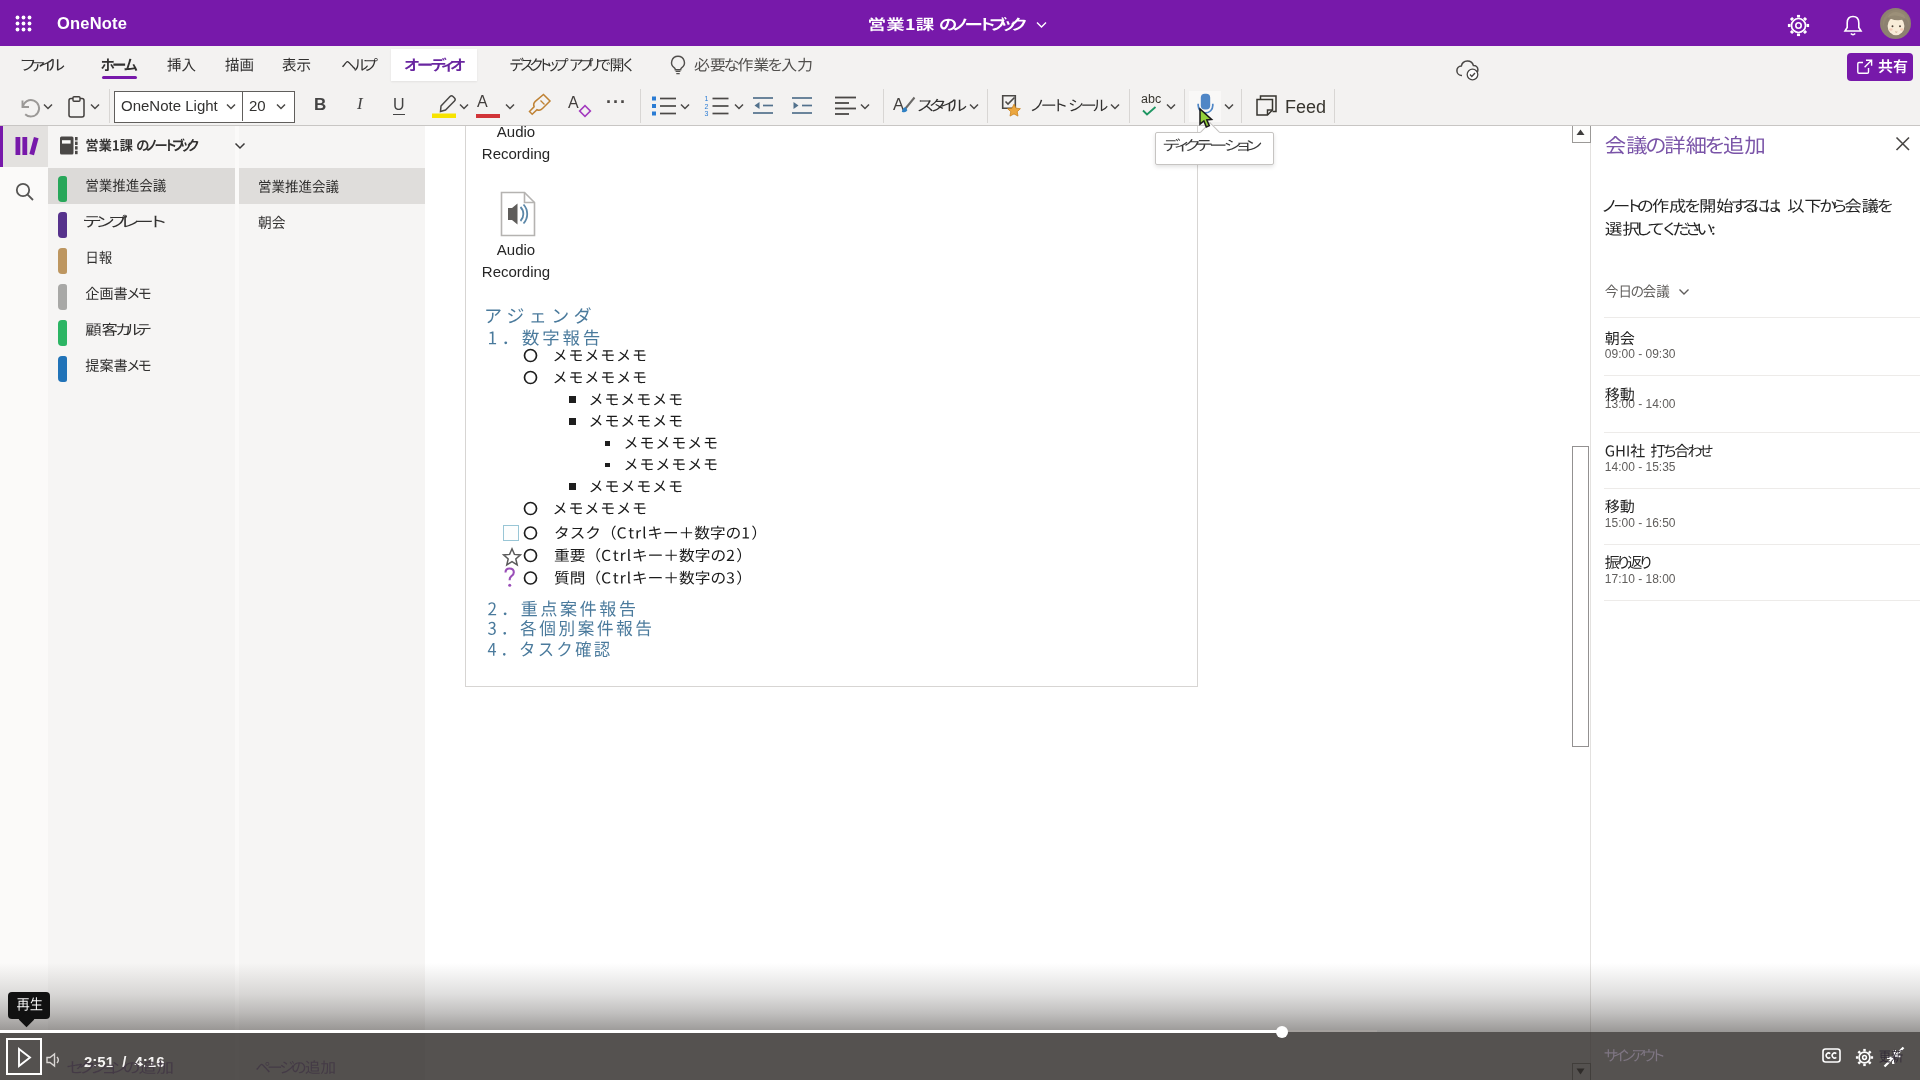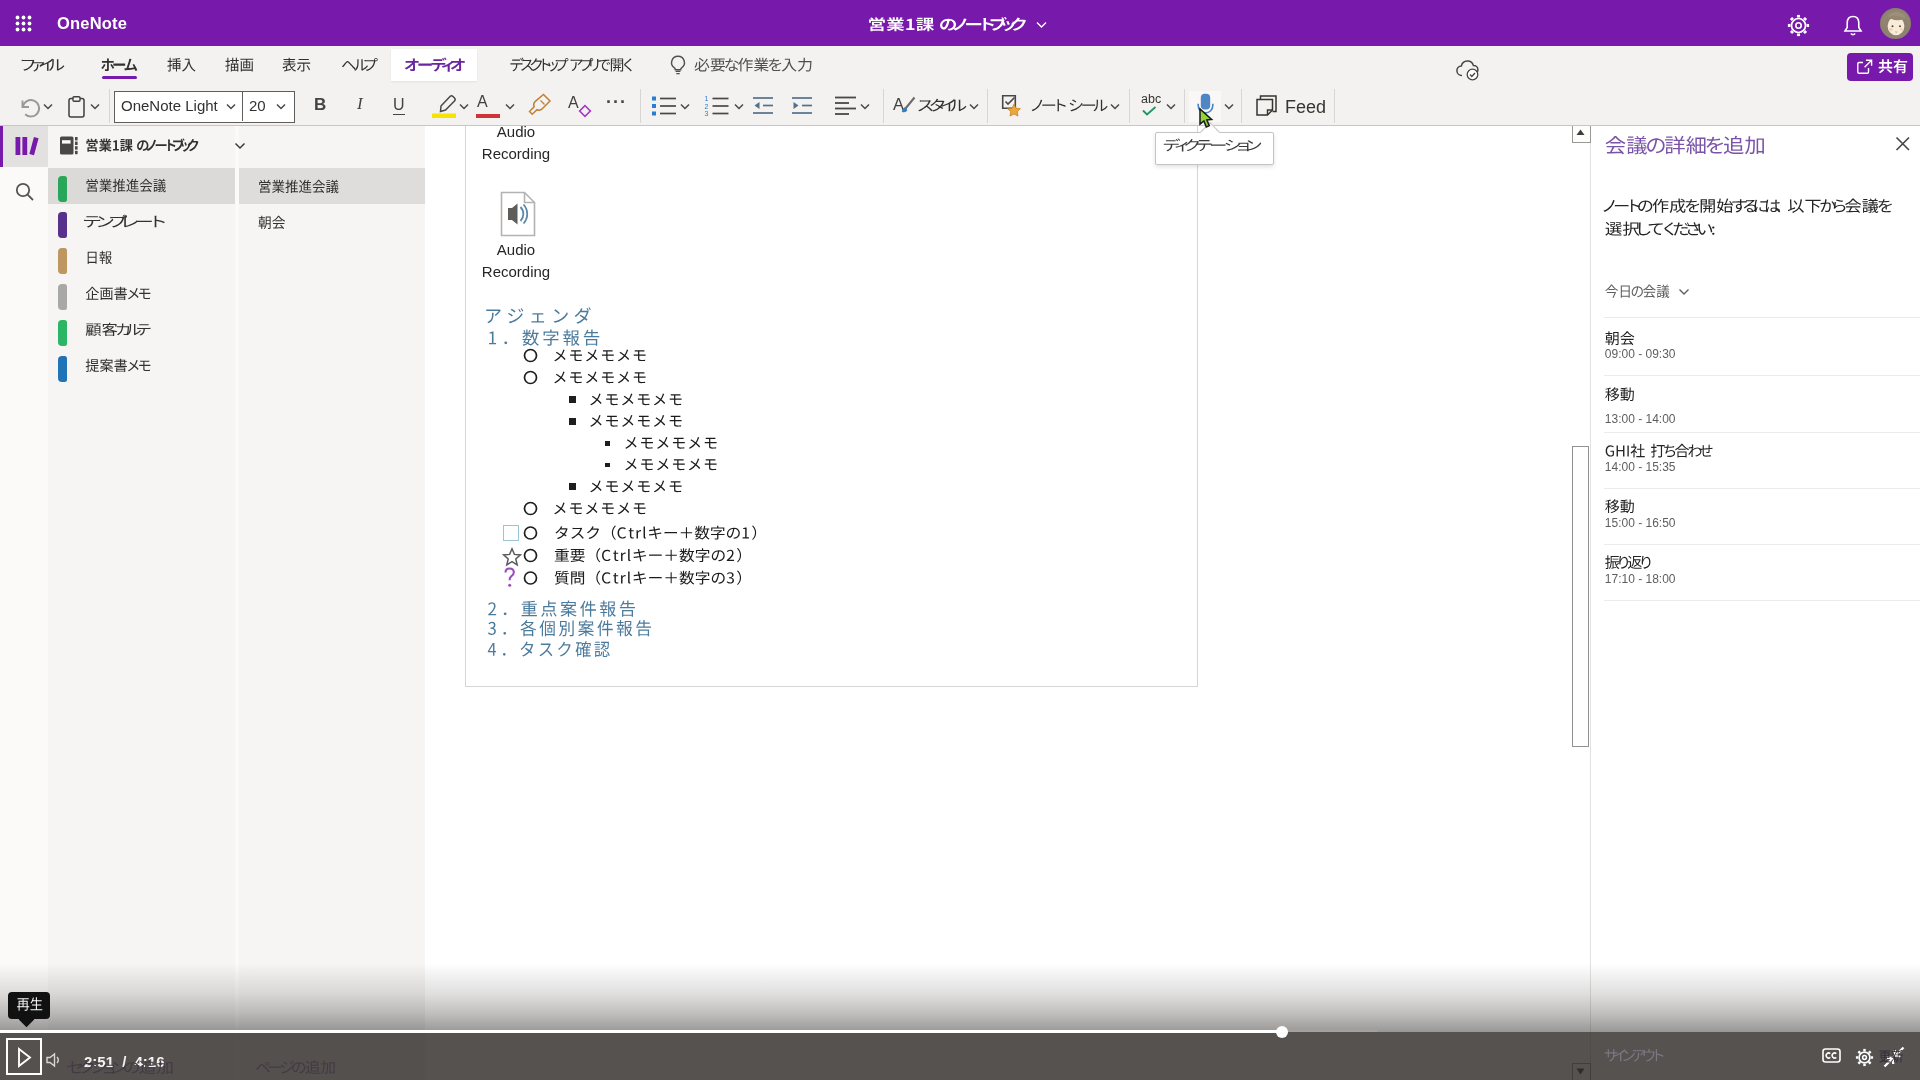--- a/index.html
+++ b/index.html
@@ -117,21 +117,21 @@
     </svg>
 
 <div class="abs rpdiv" style="top:317px"></div>
 <div class="abs rpdiv" style="top:375px"></div>
 <div class="abs rpdiv" style="top:431.5px"></div>
 <div class="abs rpdiv" style="top:487.5px"></div>
 <div class="abs rpdiv" style="top:543.5px"></div>
 <div class="abs rpdiv" style="top:599.5px"></div>
 
 <div class="abs lat tm" style="top:347px">09:00 - 09:30</div>
-<div class="abs lat tm" style="top:412px">13:00 - 14:00</div>
+<div class="abs lat tm" style="top:397px">13:00 - 14:00</div>
 <div class="abs lat tm" style="top:459.5px">14:00 - 15:35</div>
 <div class="abs lat tm" style="top:515.5px">15:00 - 16:50</div>
 <div class="abs lat tm" style="top:571.5px">17:10 - 18:00</div>
 
 <div class="abs" style="left:1571.5px;top:123.5px;width:17px;height:17px;background:#fdfdfc;border:1px solid #9b9997"></div>
 <svg class="abs" style="left:1576px;top:129px" width="9" height="7" viewBox="0 0 9 7">
       <path d="M4.5 0.5 L8.5 6 H0.5 Z" fill="#3e3d3c"></path>
     </svg>
 <div class="abs" style="left:1571.5px;top:446px;width:15.5px;height:299px;background:#fff;border:1px solid #939191"></div>
 <div class="abs" style="left:1571.5px;top:1062.5px;width:17px;height:17px;background:#fdfdfc;border:1px solid #9b9997"></div>

